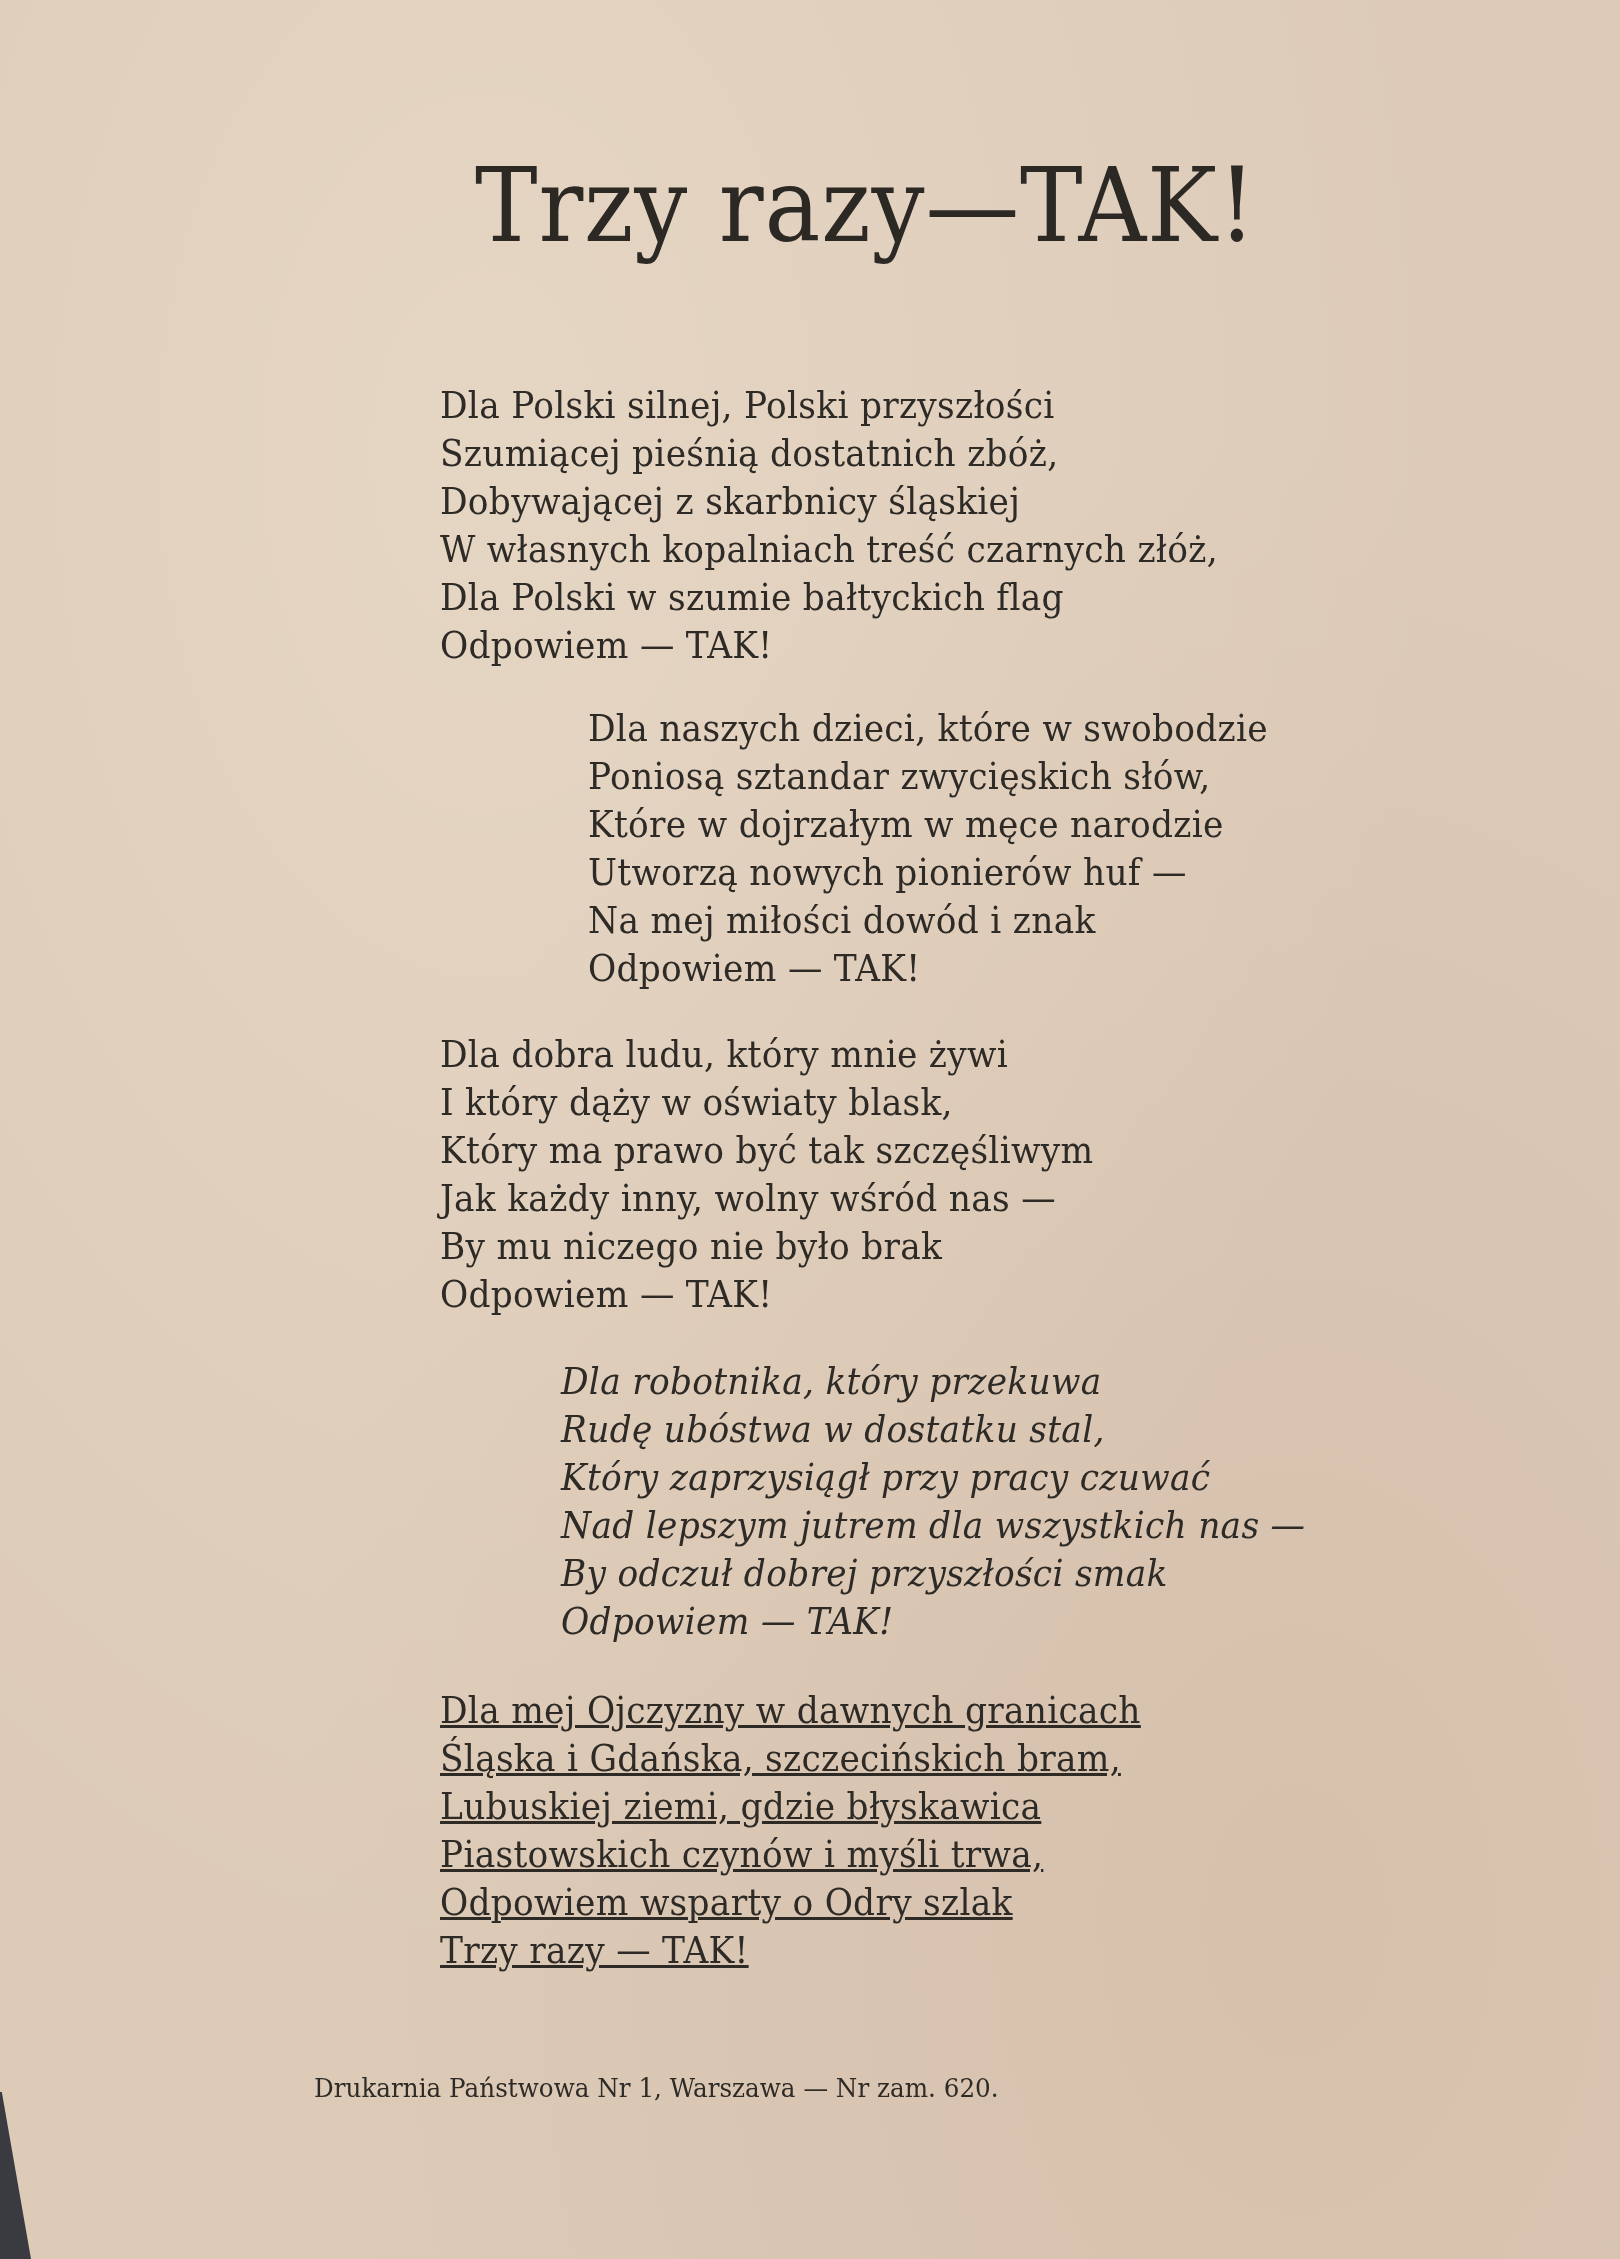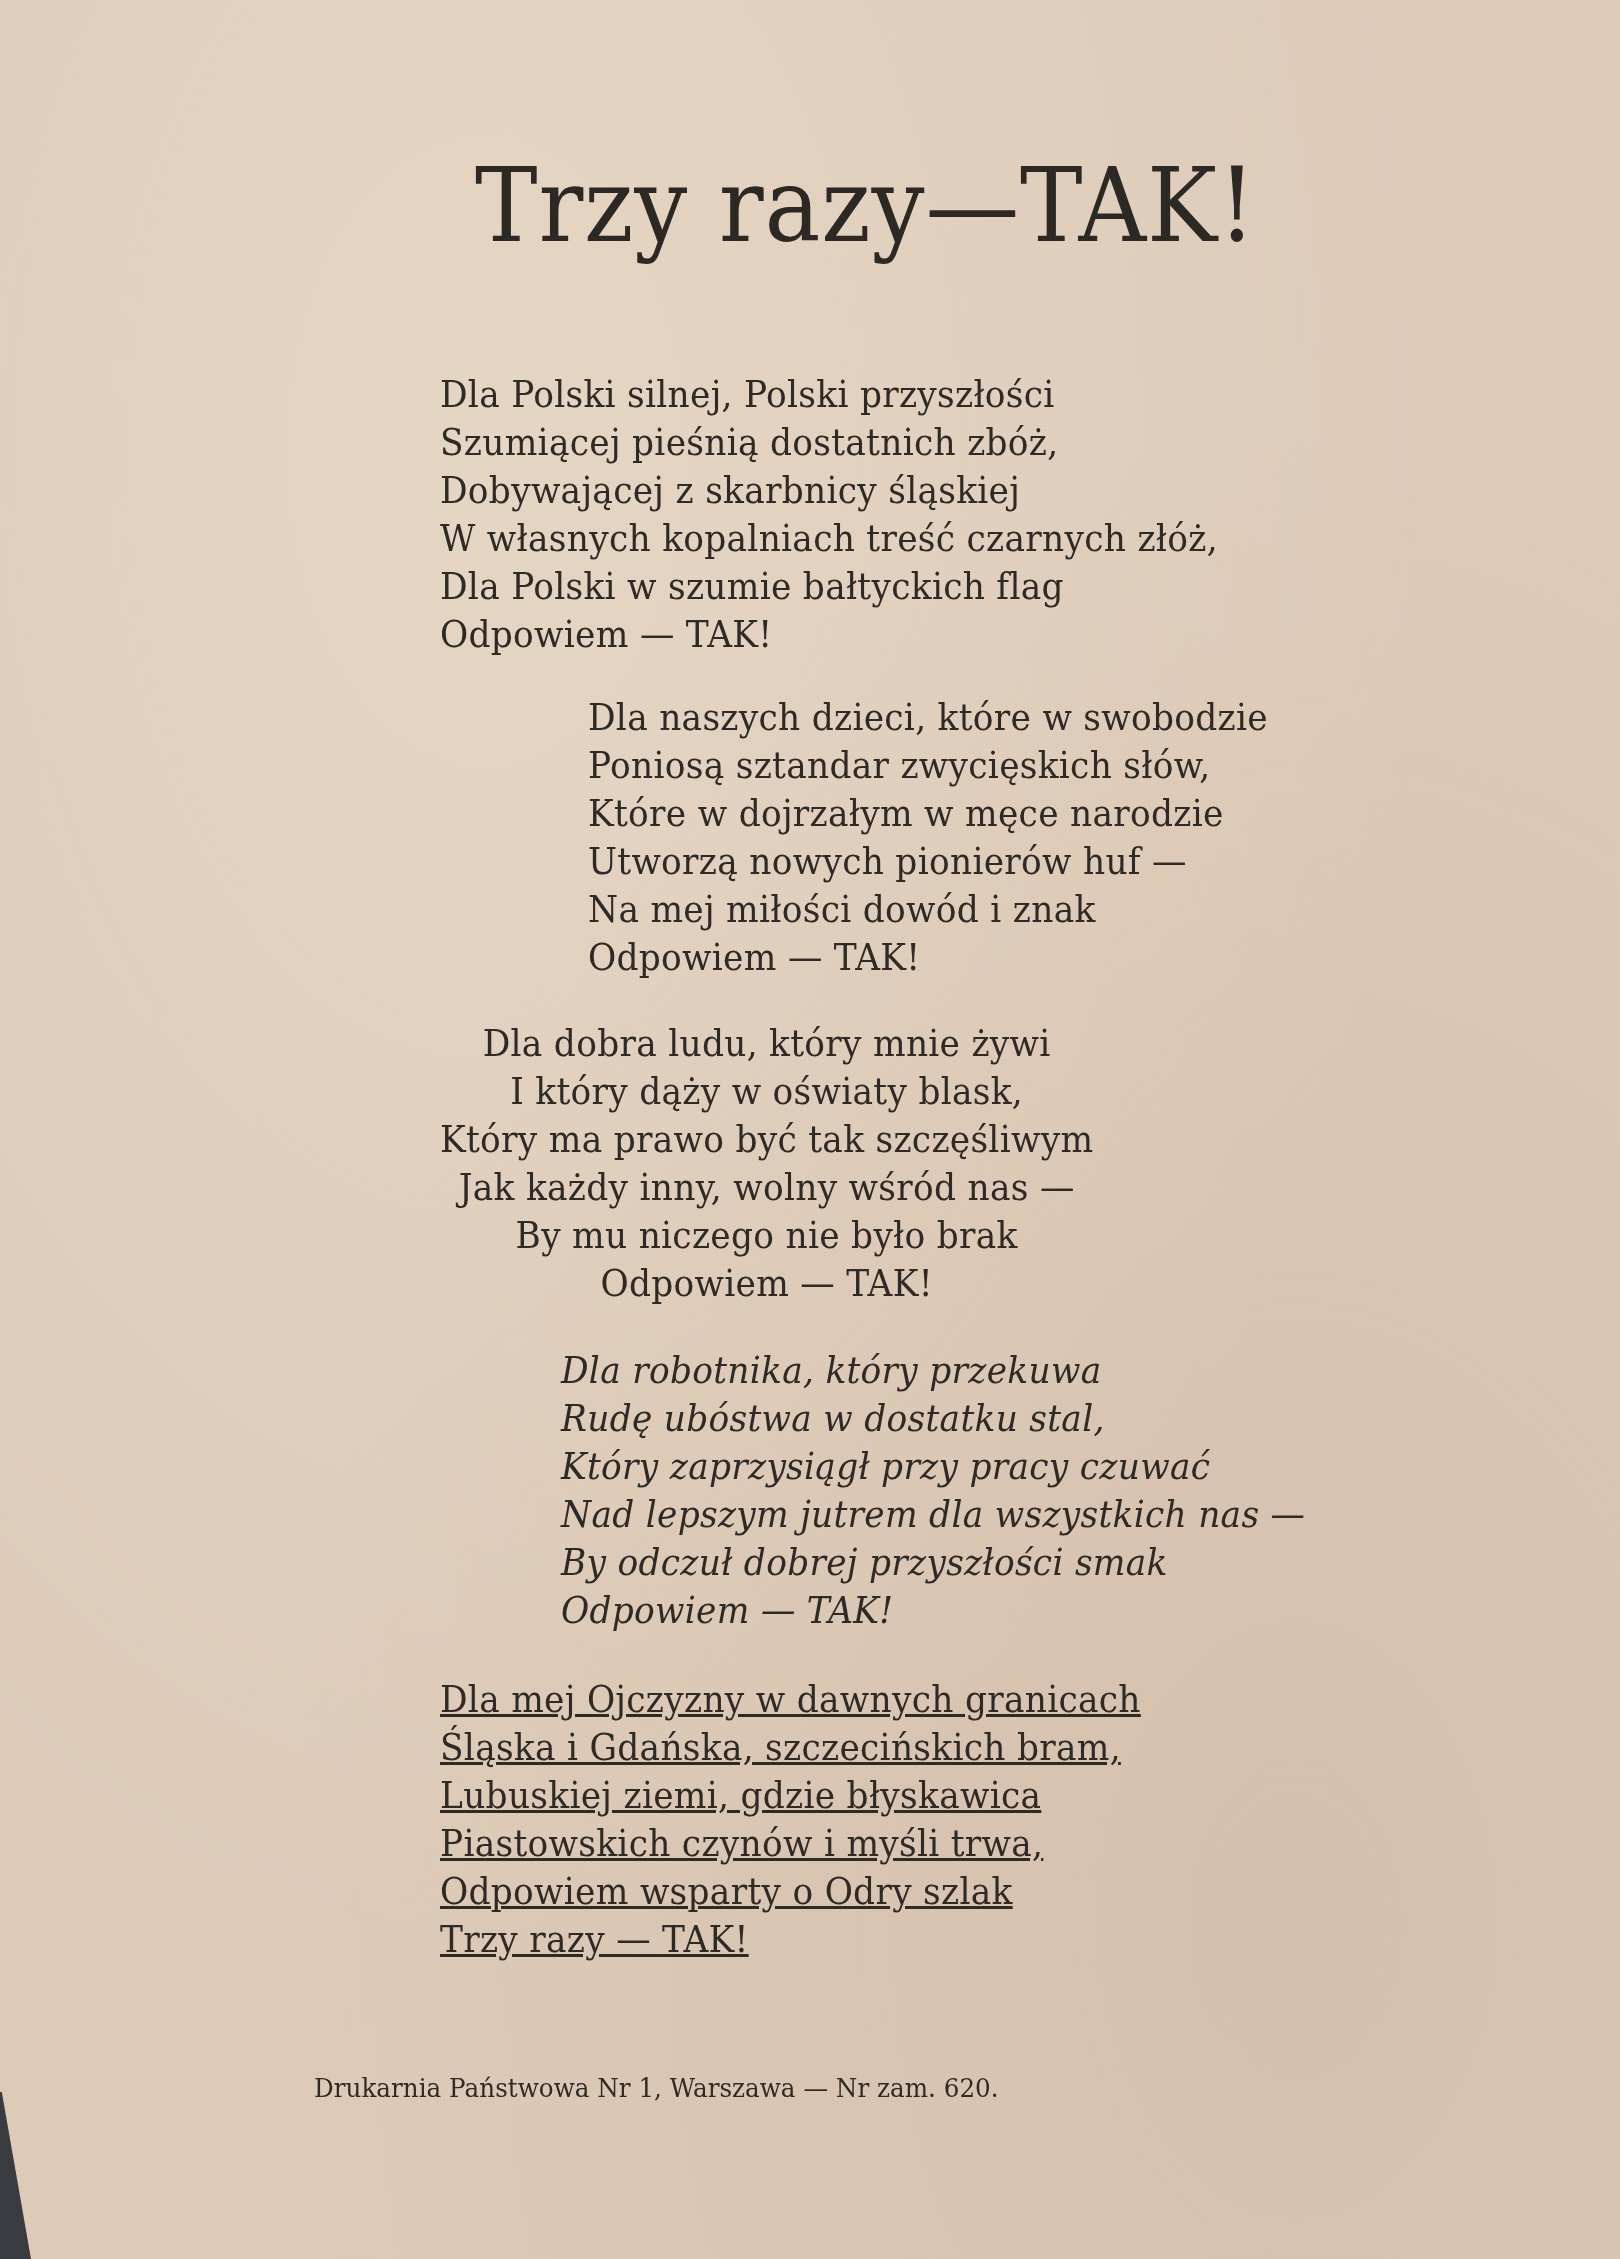--- a/index.html
+++ b/index.html
@@ -21,21 +21,21 @@
     background: #3a3b40;
     clip-path: polygon(0 0, 1.8px 0, 31px 100%, 0 100%);
   }
   .title {
     position: absolute; left: 475px; top: 155px;
     font-family: "DejaVu Serif", serif;
     font-size: 102px; line-height: 1; letter-spacing: 0.9px;
     color: #2c2925; font-weight: normal; white-space: nowrap;
     transform: scaleX(0.92); transform-origin: left top;
   }
-  .stanza { position: absolute; }
+  .stanza { position: absolute; margin-top: 11px; }
   .stanza .line {
     display: block; font-size: 37px; line-height: 48px; white-space: nowrap;
     color: #2e2a26; letter-spacing: 0.3px;
     transform: scaleX(0.93); transform-origin: left center;
   }
   .footer {
     position: absolute; left: 314px; top: 2072px;
     font-size: 26.5px; white-space: nowrap; color: #2e2a26;
     transform: scaleX(0.93); transform-origin: left center;
   }
@@ -59,21 +59,21 @@
 
 <div class="stanza" style="left:588px; top:694px;">
   <span class="line">Dla naszych dzieci, które w swobodzie</span>
   <span class="line">Poniosą sztandar zwycięskich słów,</span>
   <span class="line">Które w dojrzałym w męce narodzie</span>
   <span class="line">Utworzą nowych pionierów huf —</span>
   <span class="line">Na mej miłości dowód i znak</span>
   <span class="line">Odpowiem — TAK!</span>
 </div>
 
-<div class="stanza" style="left:440px; top:1020px;text-align:center;">
+<div class="stanza" style="left:440px; top:1020px;">
   <span class="line">Dla dobra ludu, który mnie żywi</span>
   <span class="line">I który dąży w oświaty blask,</span>
   <span class="line">Który ma prawo być tak szczęśliwym</span>
   <span class="line">Jak każdy inny, wolny wśród nas —</span>
   <span class="line">By mu niczego nie było brak</span>
   <span class="line">Odpowiem — TAK!</span>
 </div>
 
 <div class="stanza" style="left:561px; top:1347px;font-style:italic;">
   <span class="line">Dla robotnika, który przekuwa</span>

